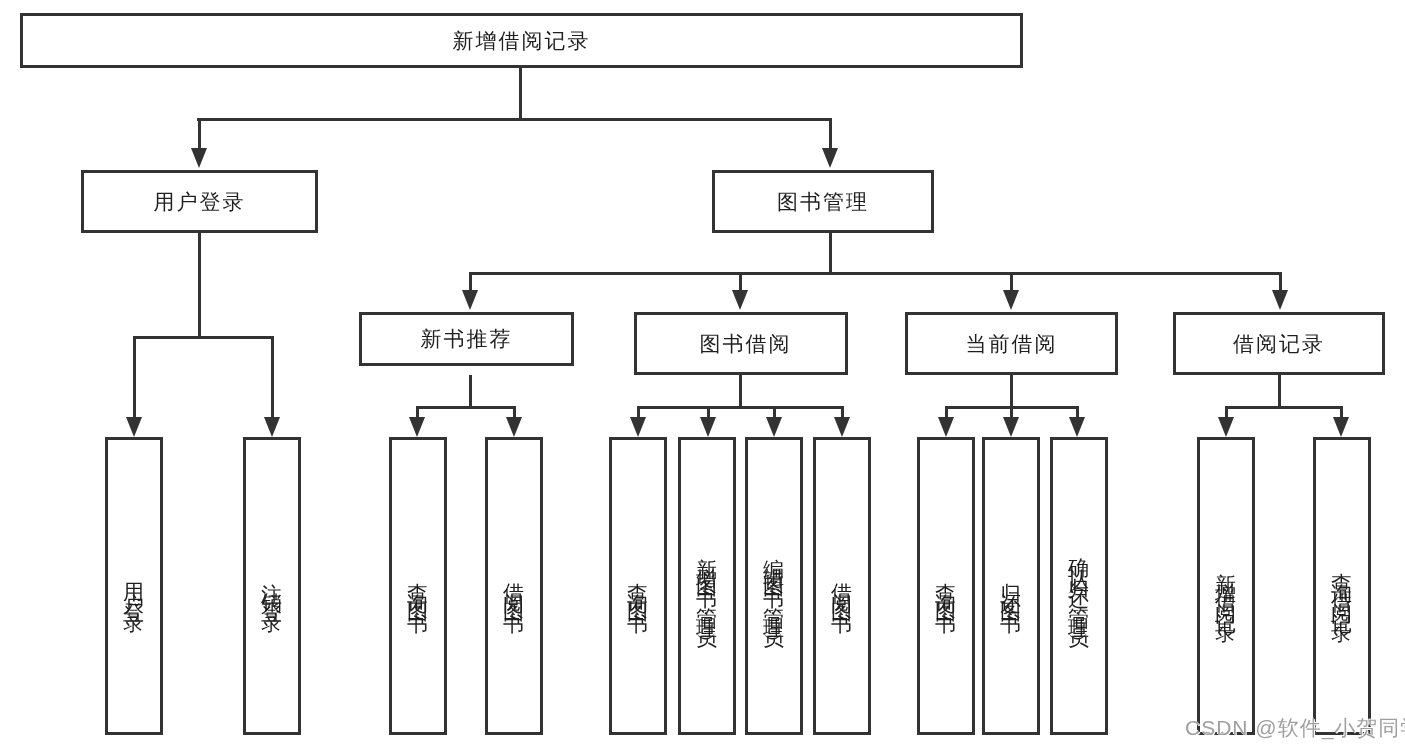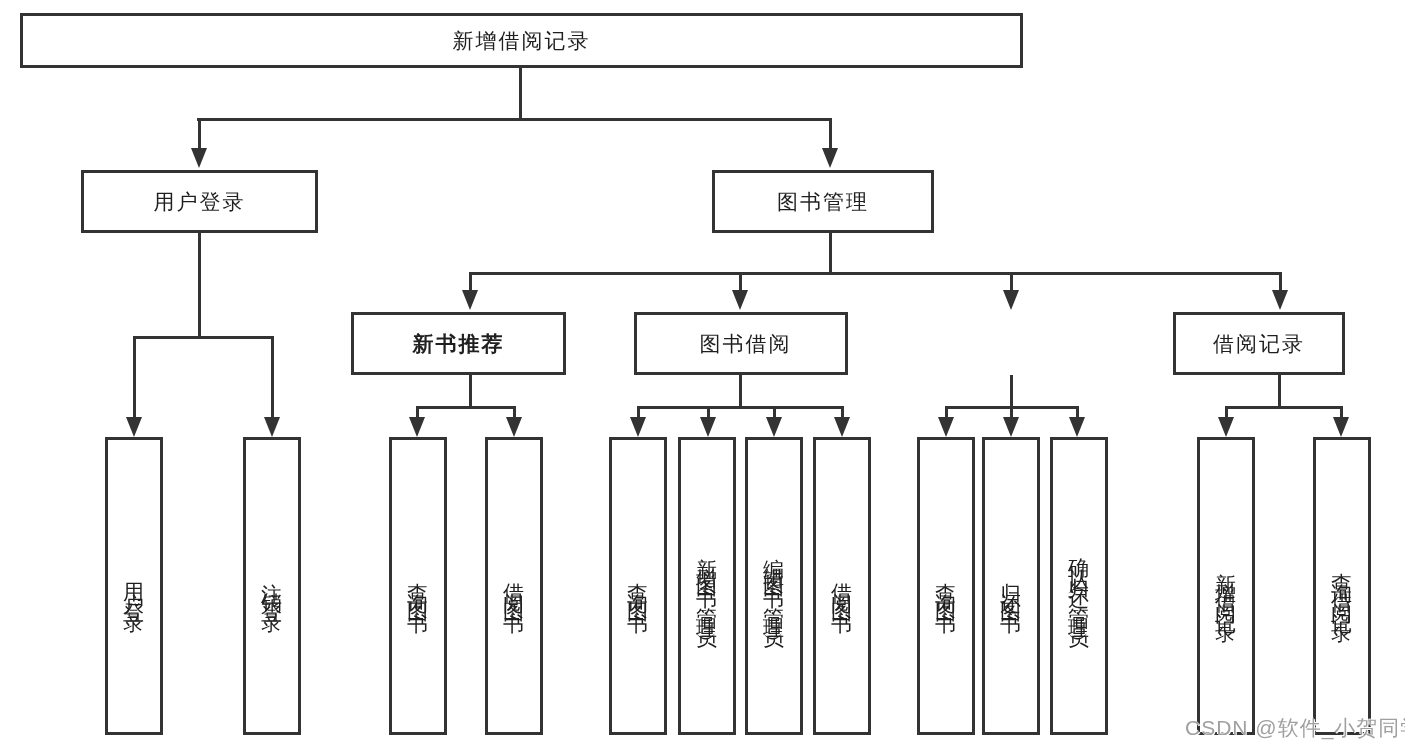--- a/index.html
+++ b/index.html
@@ -27,24 +27,24 @@
   .watermark{
     position:absolute;left:1185px;top:714px;font-size:21px;color:#a0a0a0;
     letter-spacing:1px;white-space:nowrap;
     text-shadow:1px 1px 0 #ffffff,-1px -1px 0 #ffffff;
   }
 
   
   #n-root{left:20px;top:13px;width:1003px;height:55px;}
   #n-user-login{left:81px;top:170px;width:237px;height:63px;}
   #n-book-mgmt{left:712px;top:170px;width:222px;height:63px;text-align:right;}
-  #n-new-books{left:351px;top:312px;width:215px;height:63px;font-weight:bold;}
+  #n-new-books{left:359px;top:312px;width:215px;height:54px;}
   #n-book-borrow{left:634px;top:312px;width:214px;height:63px;padding-left:9px;}
   #n-current-borrow{left:905px;top:312px;width:213px;height:63px;}
-  #n-borrow-records{left:1173px;top:312px;width:172px;height:63px;}
+  #n-borrow-records{left:1173px;top:312px;width:212px;height:63px;}
   #n-a1{left:105px;top:437px;width:58px;height:298px;}
   #n-a2{left:243px;top:437px;width:58px;height:298px;}
   #n-b1{left:389px;top:437px;width:58px;height:298px;}
   #n-b2{left:485px;top:437px;width:58px;height:298px;}
   #n-c1{left:609px;top:437px;width:58px;height:298px;}
   #n-c2{left:678px;top:437px;width:58px;height:298px;}
   #n-c3{left:745px;top:437px;width:58px;height:298px;}
   #n-c4{left:813px;top:437px;width:58px;height:298px;}
   #n-d1{left:917px;top:437px;width:58px;height:298px;}
   #n-d2{left:982px;top:437px;width:58px;height:298px;}
@@ -127,20 +127,23 @@
   <div class="box hbox" id="n-book-mgmt">
     <span>图书管理</span>
   </div>
 
   <div class="box hbox" id="n-new-books">
     <span>新书推荐</span>
   </div>
   <div class="box hbox" id="n-book-borrow">
     <span>图书借阅</span>
   </div>
+  <div class="box hbox" id="n-current-borrow">
+    <span>当前借阅</span>
+  </div>
   <div class="box hbox" id="n-borrow-records">
     <span>借阅记录</span>
   </div>
 
   <div class="box vbox" id="n-a1">
     <span class="vtext">用户登录</span>
   </div>
   <div class="box vbox" id="n-a2">
     <span class="vtext">注销登录</span>
   </div>

